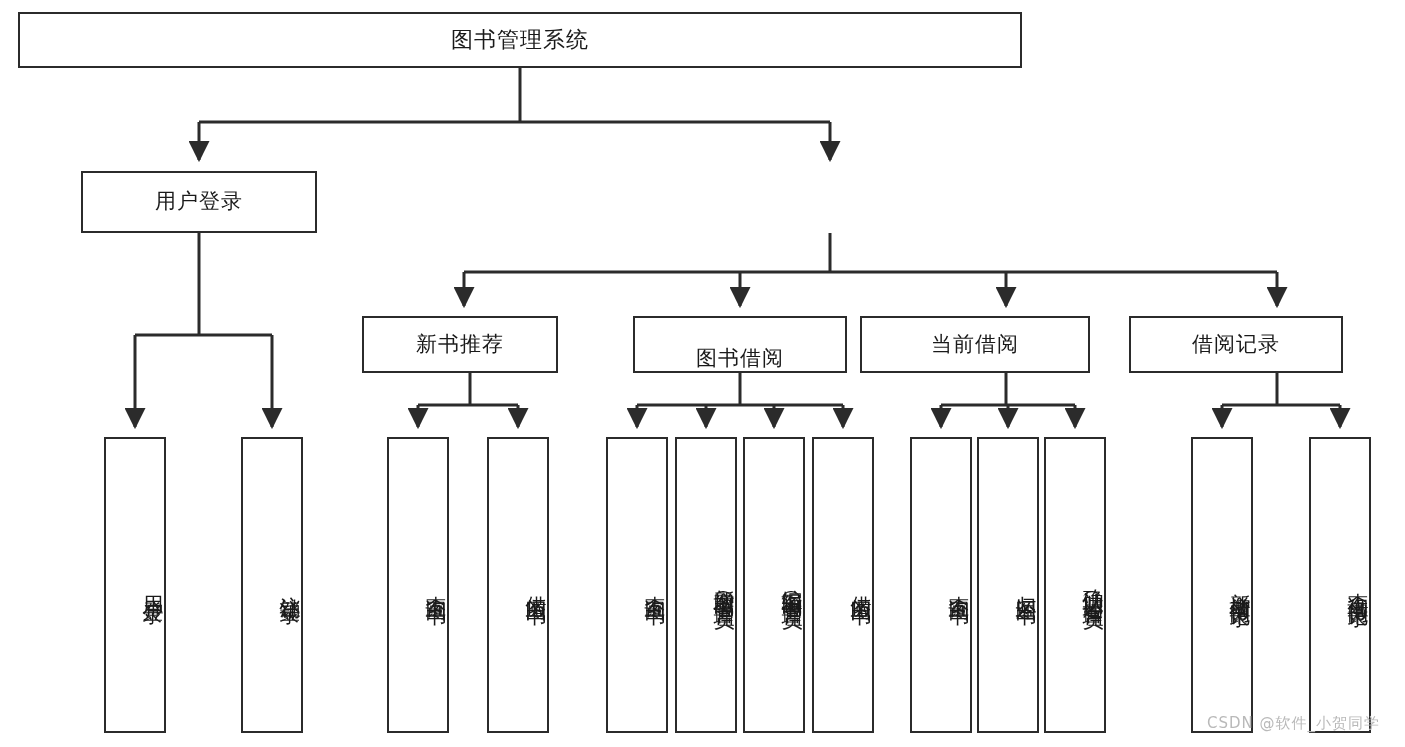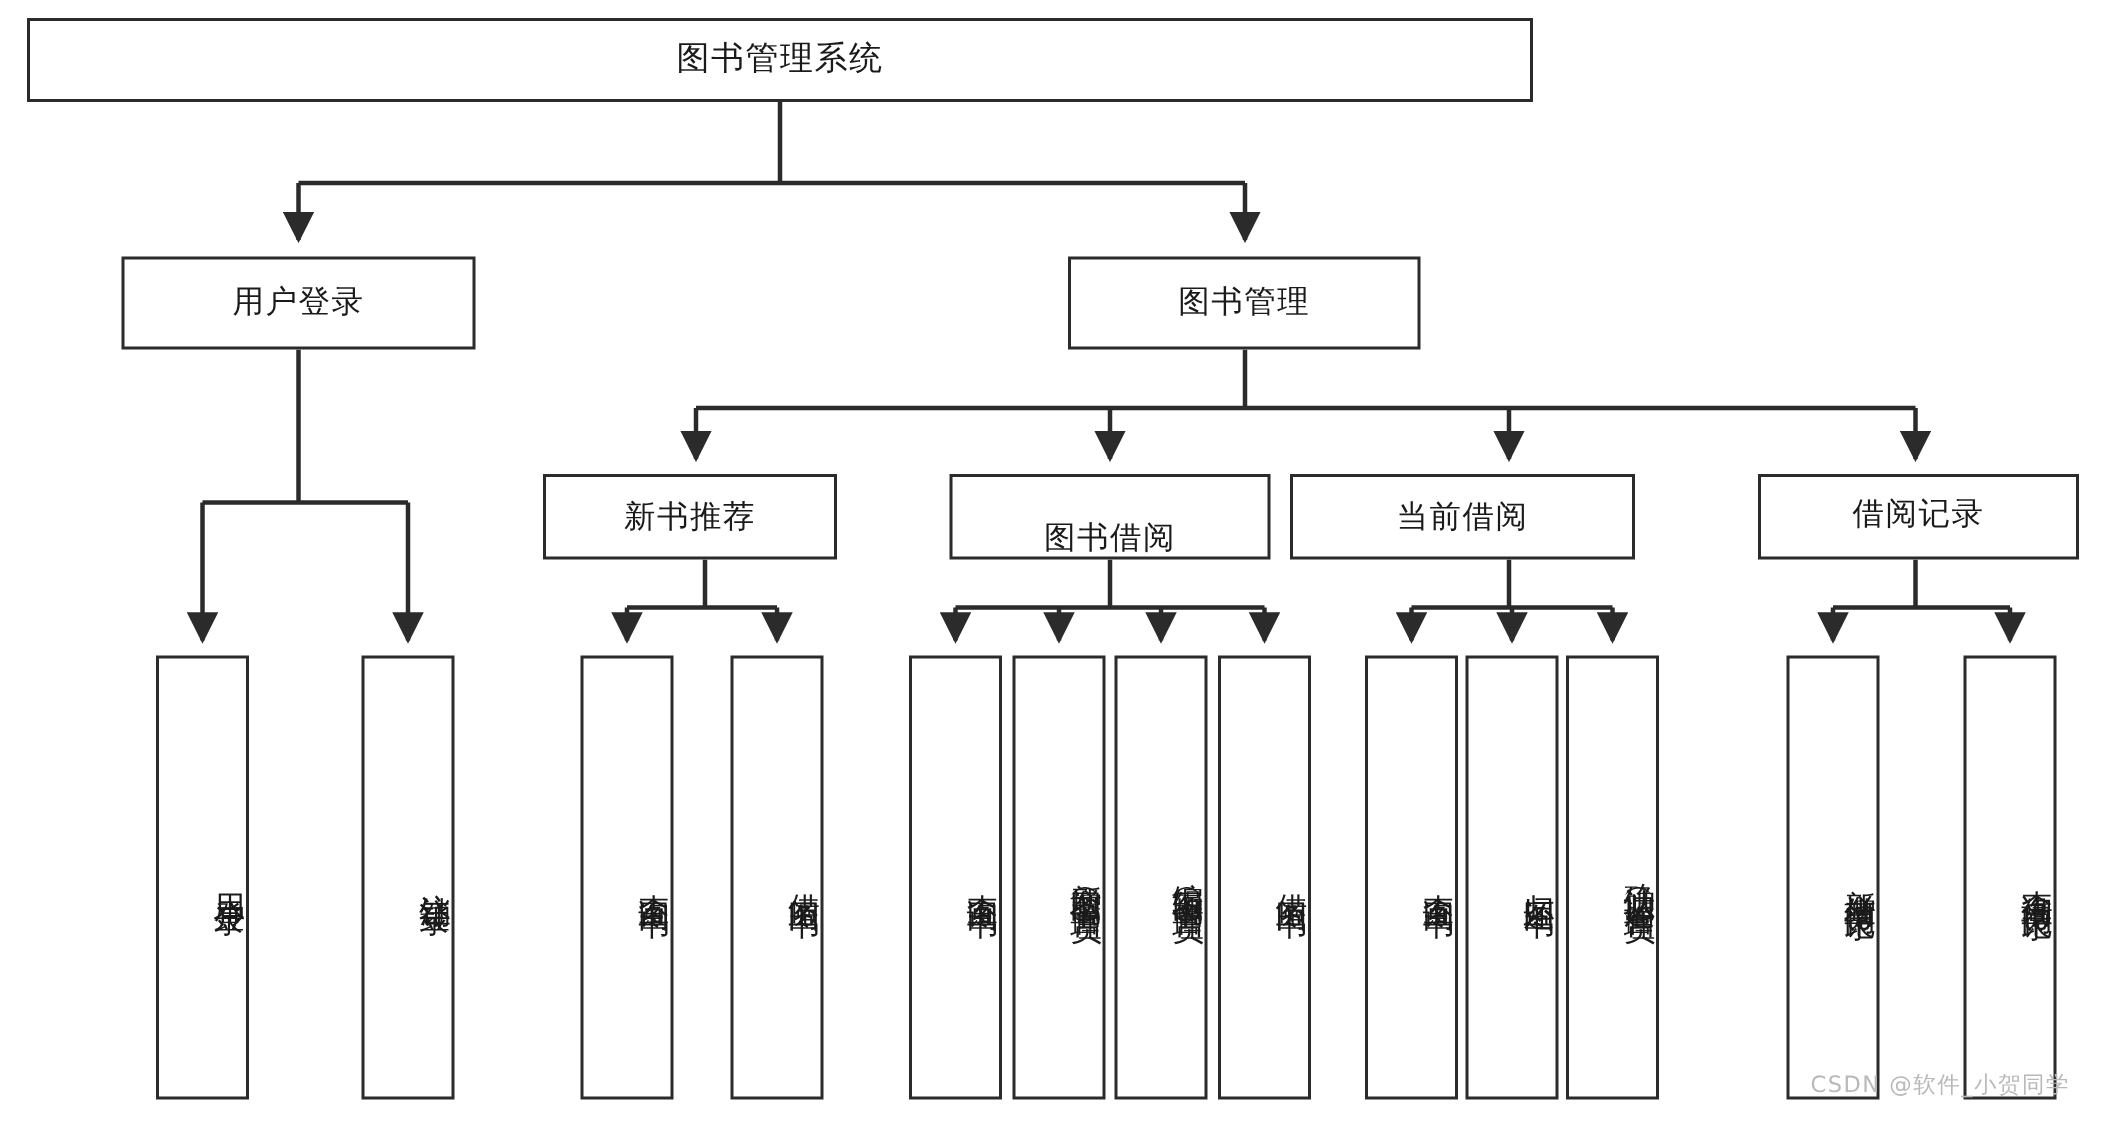--- a/index.html
+++ b/index.html
@@ -118,41 +118,38 @@
       <path d="M 1008 405 L 1008 427" marker-end="url(#arrow)"></path>
       <path d="M 1075 405 L 1075 427" marker-end="url(#arrow)"></path>
 
       <path d="M 1277 373 L 1277 405"></path>
       <path d="M 1222 405 L 1340 405"></path>
       <path d="M 1222 405 L 1222 427" marker-end="url(#arrow)"></path>
       <path d="M 1340 405 L 1340 427" marker-end="url(#arrow)"></path>
     </g>
   </svg>
 
-  <div class="node horiz root" style="left:18px; top:12px; width:1004px; height:56px;">
+  <div class="node horiz root" style="left:18px; top:12px; width:1004px; height:56px;font-family:Liberation Serif, serif;">
     <span>图书管理系统</span>
   </div>
 
   <div class="node horiz" style="left:81px; top:171px; width:236px; height:62px;">
     <span>用户登录</span>
-  </div>
-  <div class="node horiz" style="left:712px; top:171px; width:235px; height:62px;">
-    <span>图书管理</span>
   </div>
 
   <div class="node horiz" style="left:362px; top:316px; width:196px; height:57px;">
     <span>新书推荐</span>
   </div>
   <div class="node horiz" style="left:633px; top:316px; width:214px; height:57px;align-items:flex-end;">
     <span>图书借阅</span>
   </div>
   <div class="node horiz" style="left:860px; top:316px; width:230px; height:57px;">
     <span>当前借阅</span>
   </div>
-  <div class="node horiz" style="left:1172px; top:316px; width:214px; height:57px;font-family:Liberation Mono, monospace;">
+  <div class="node horiz" style="left:1129px; top:316px; width:214px; height:57px;">
     <span>借阅记录</span>
   </div>
 
   <div class="node vert" style="left:104px; top:437px; width:62px; height:296px;">
     <span class="vtext">用户登录</span>
   </div>
   <div class="node vert" style="left:241px; top:437px; width:62px; height:296px;">
     <span class="vtext">注销登录</span>
   </div>
 

